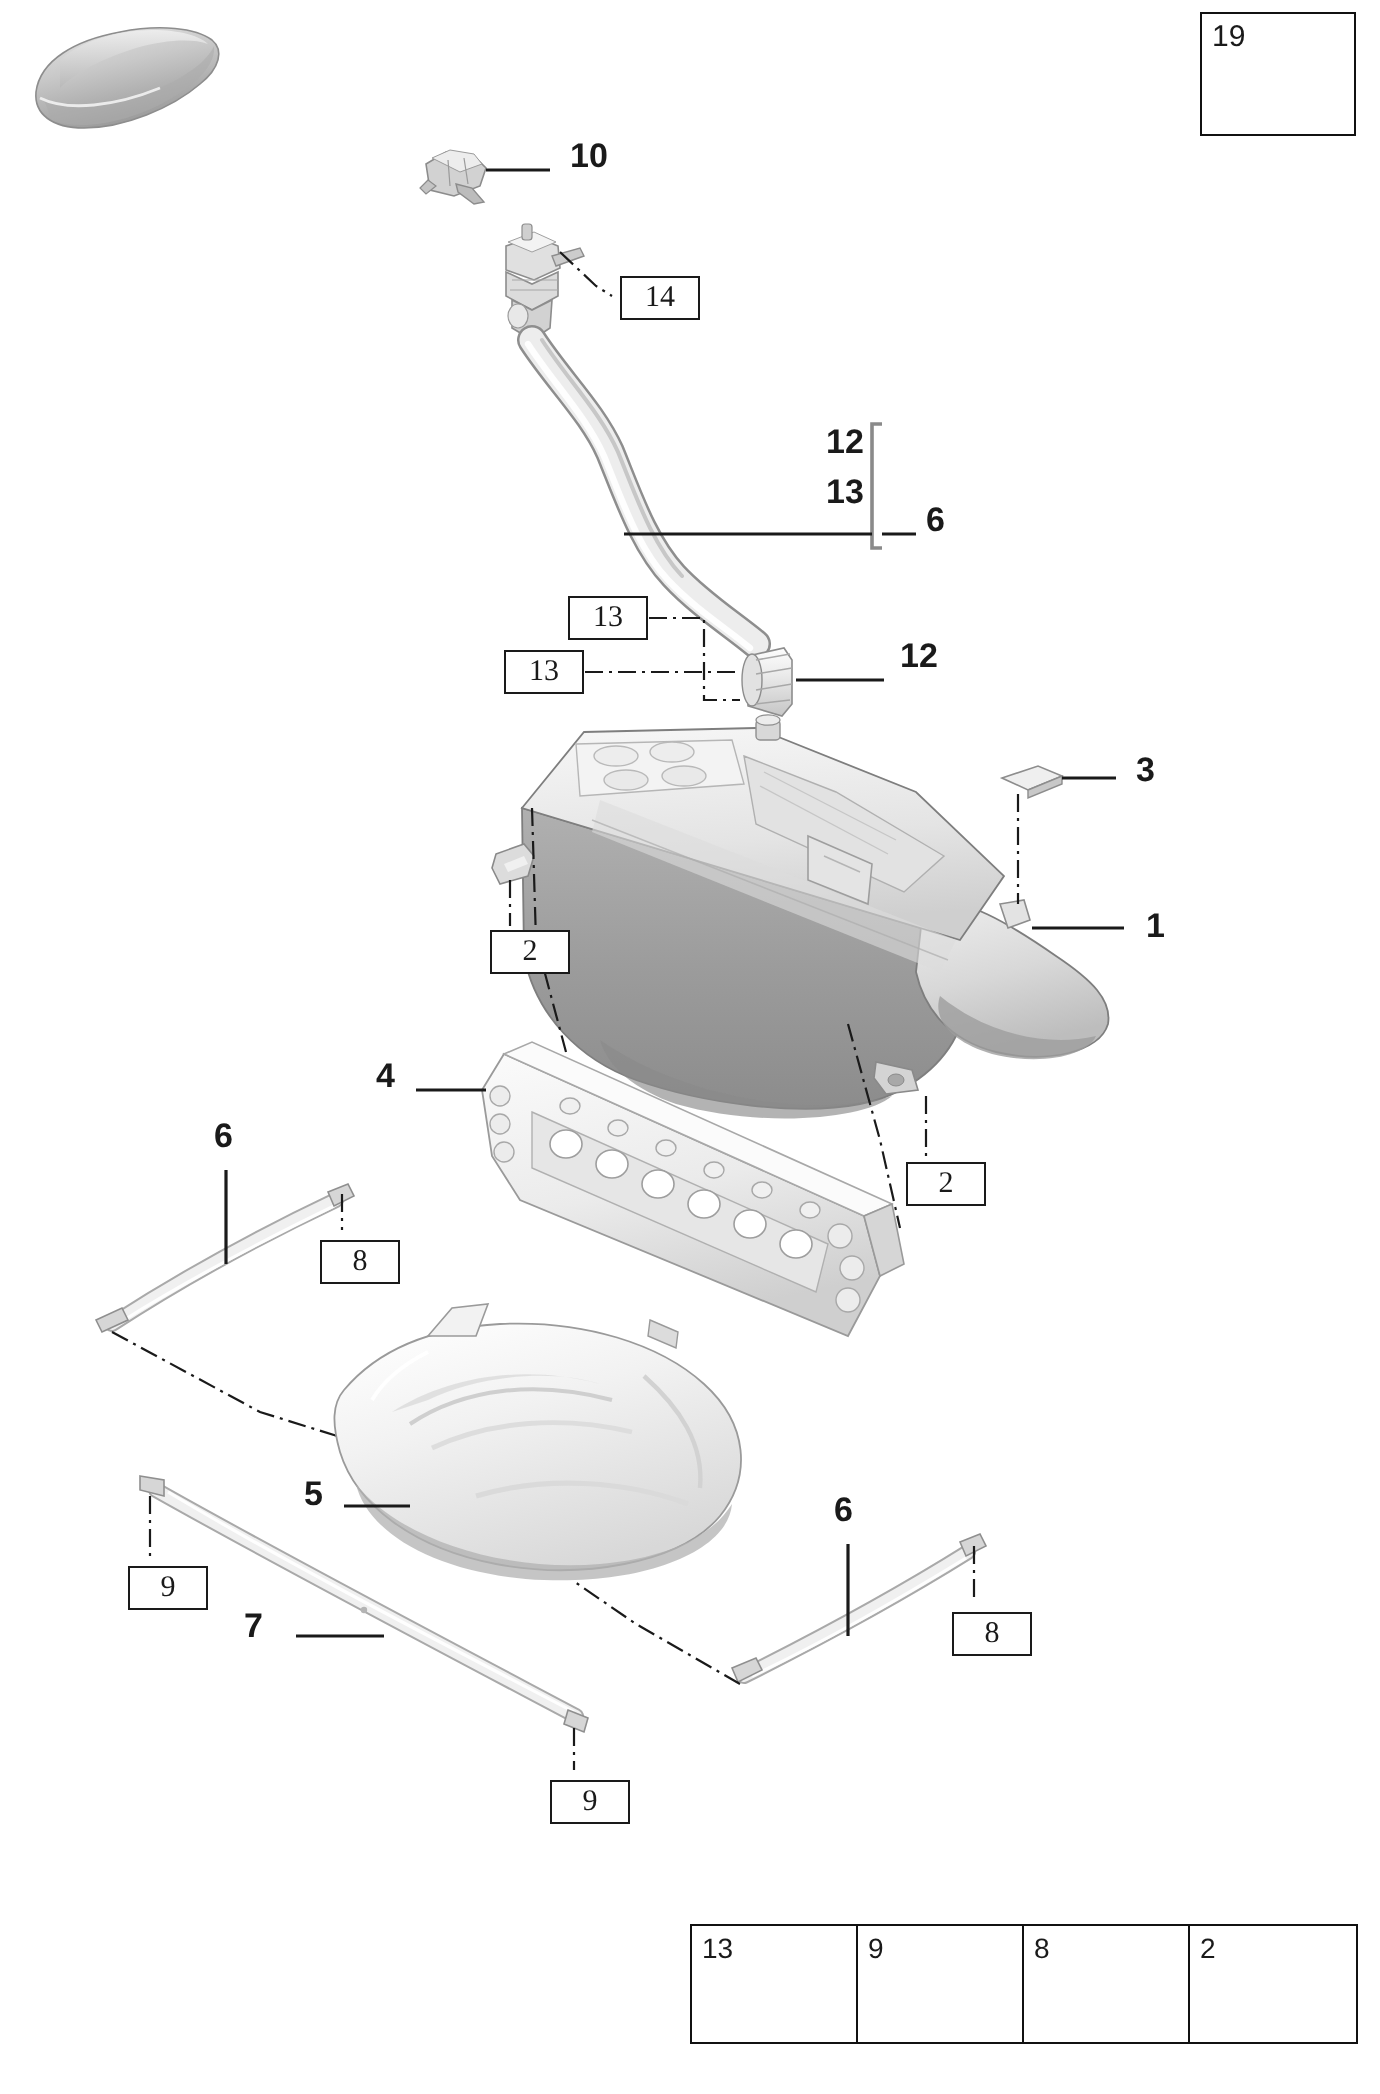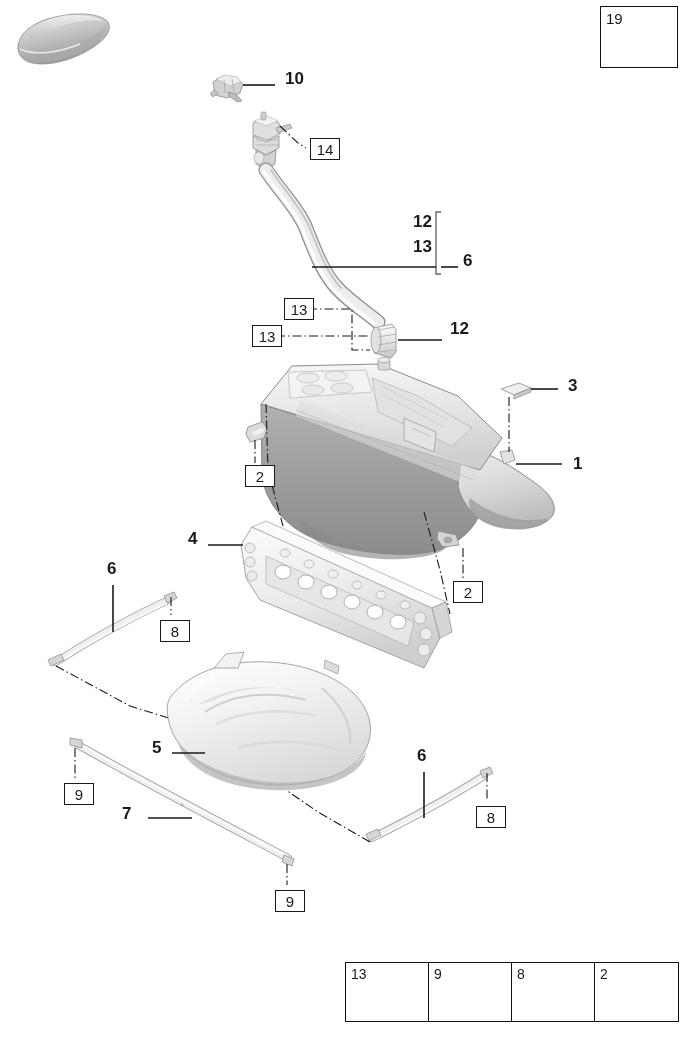--- a/index.html
+++ b/index.html
@@ -20,28 +20,28 @@
     font-size:17px;
     color:#1a1a1a;
     line-height:1;
     white-space:nowrap;
     letter-spacing:0px;
     text-align:right;
   }
   
   .lblbox{
     position:absolute;
-    font-family:Liberation Sans, sans-serif;
+    font-family:Liberation Serif, serif;
     font-size:15px;
     color:#1a1a1a;
     line-height:1;
     border:1.6px solid #1a1a1a;
     background:#ffffff;
     display:flex;align-items:center;justify-content:center;
-    width:30px;height:22px;
+    width:40px;height:22px;
     box-sizing:border-box;
   }
   
   .inset{
     position:absolute;
     border:1.8px solid #111;
     background:#fff;
     box-sizing:border-box;
   }
   .inset .inset-num{

